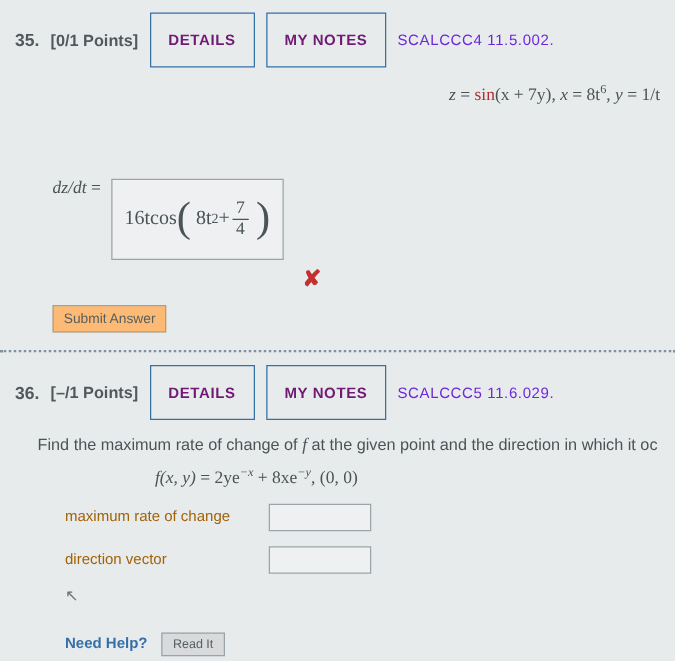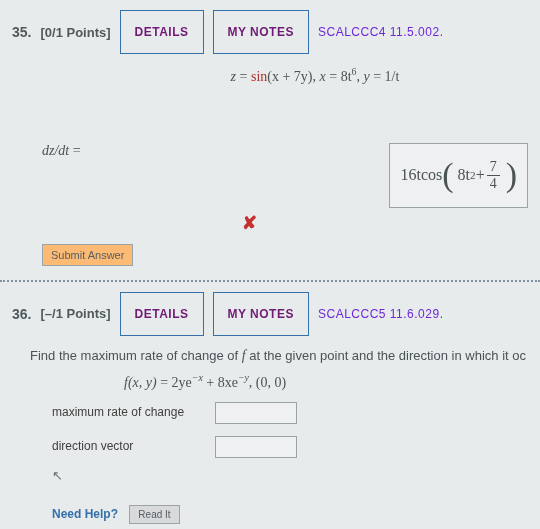--- a/index.html
+++ b/index.html
@@ -58,31 +58,30 @@
   }
   .math {
     font-family: "Times New Roman", serif;
     font-style: italic;
     font-size: 14px;
   }
   .roman { font-style: normal; }
   .fn { color: #b02e2e; font-style: normal; }
   sup { font-size: 0.7em; }
   .eqwrap {
-    text-align: center;
+    text-align: right;
     margin-left: 90px;
     margin-bottom: 10px;
   }
   .ansrow {
     display: flex;
     align-items: center;
-    gap: 28px;
+    gap: 8px;
     margin-left: 30px;
     margin-bottom: 10px;
-    justify-content: space-between;
   }
   .ansbox {
     border: 1px solid #9aa4a8;
     padding: 15px 10px;
     display: inline-flex;
     align-items: center;
     font-family: "Times New Roman", serif;
     font-size: 16px;
     background: #eef0f1;
     margin-top: 48px;
@@ -124,21 +123,21 @@
     background: #eef0f1;
     height: 20px;
     width: 80px;
     display: inline-block;
     vertical-align: middle;
   }
   .fieldrow {
     margin-left: 40px;
     margin-top: 12px;
     font-size: 12px;
-    color: #404040;
+    color: #a16207;
   }
   .fieldrow .lbl { display:inline-block; width:160px; }
   .need {
     margin-left: 40px;
     margin-top: 22px;
     font-size: 12px;
   }
   .need .q { color: #3570a8; font-weight: bold; margin-right: 8px; }
   .readit {
     border: 1px solid #9aa4a8;

